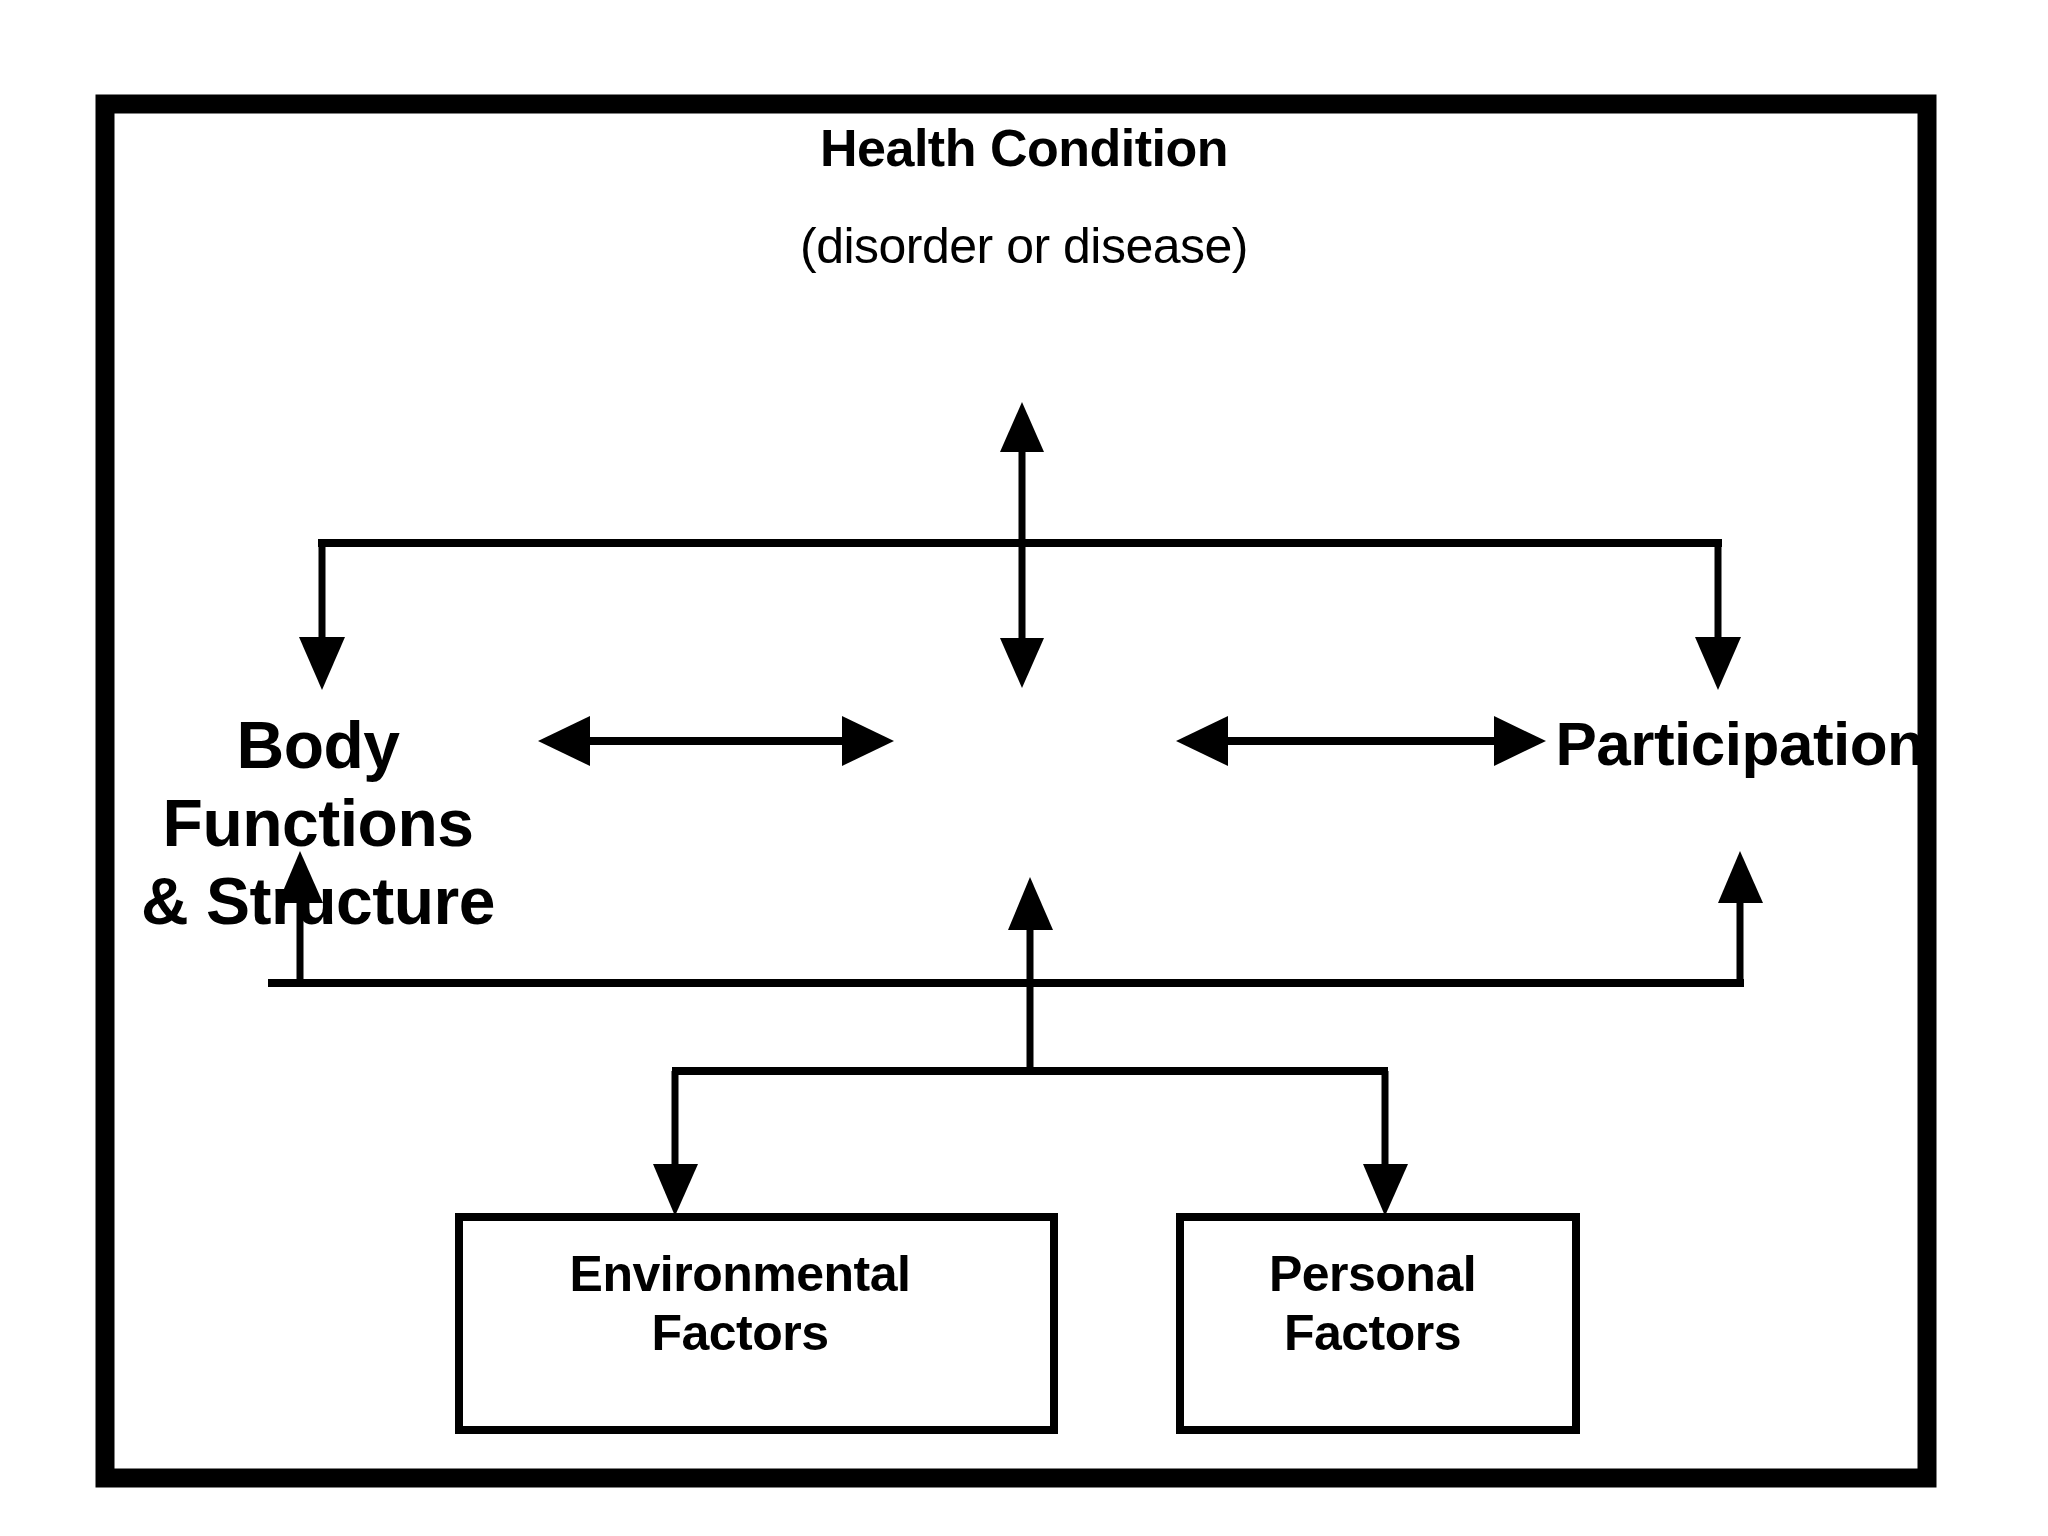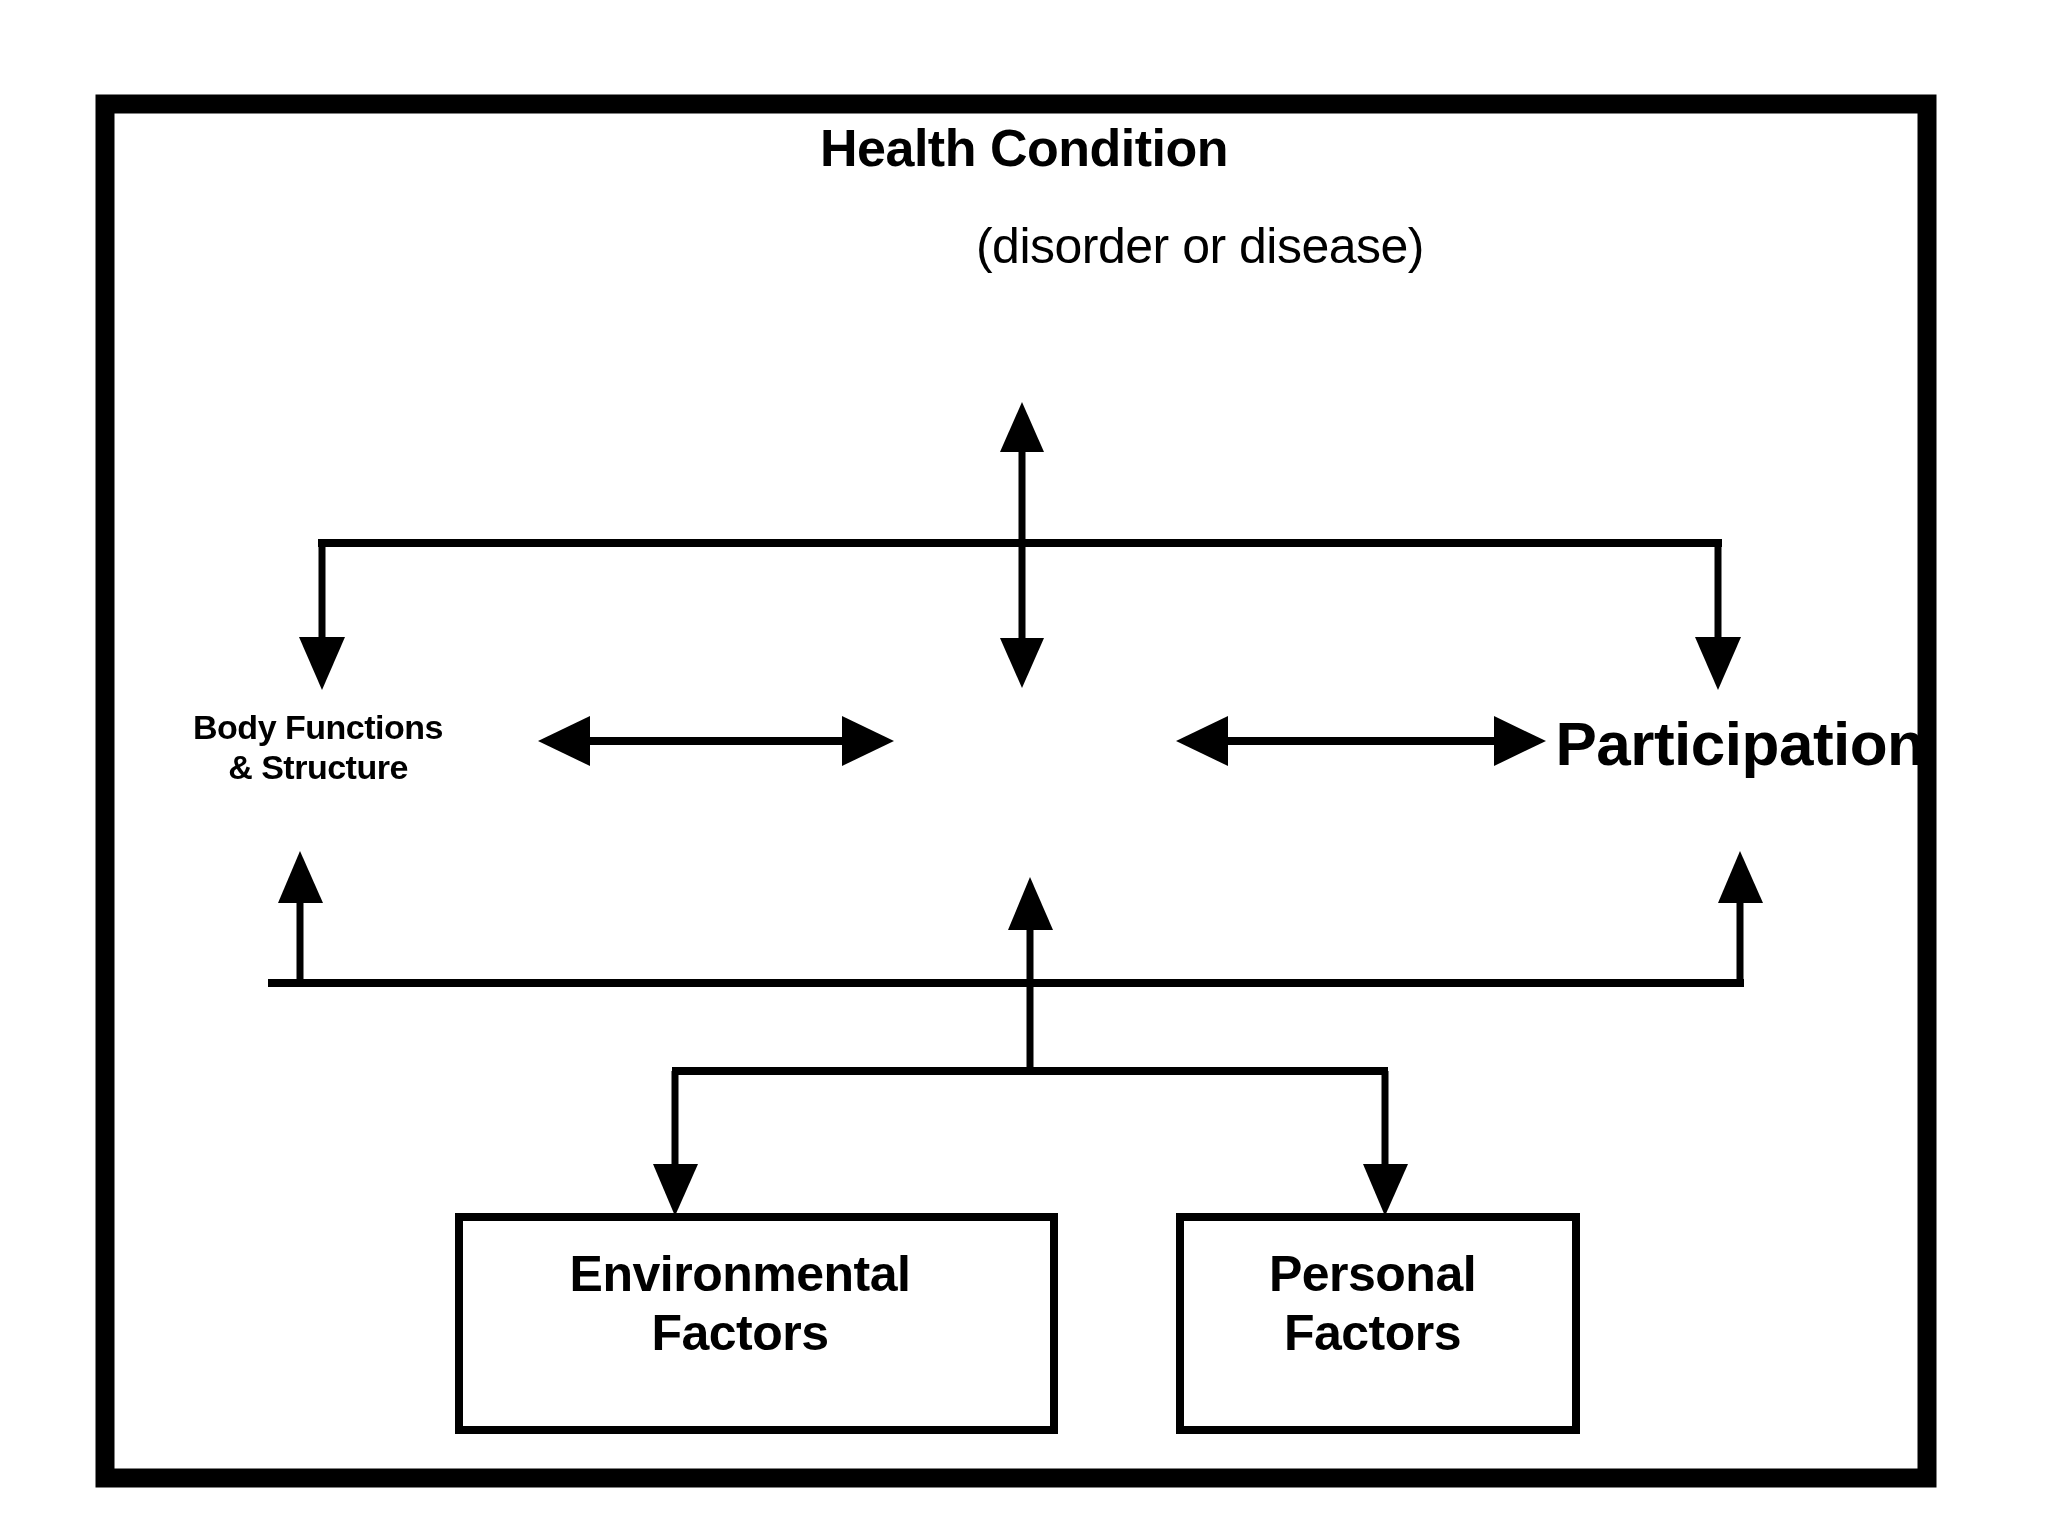--- a/index.html
+++ b/index.html
@@ -49,41 +49,40 @@
     font-family: "Liberation Sans", sans-serif;
     line-height: 1.18;
     white-space: pre-line;
     user-select: none;
   }
   .label-bold {
     font-weight: bold;
   }
   .label-regular {
     font-weight: normal;
-    text-align: right;
   }
   #health-title {
     left: 624px;
     top: 118px;
     width: 800px;
     font-size: 52px;
     letter-spacing: -0.5px;
   }
   #health-subtitle {
     left: 624px;
     top: 217px;
     width: 800px;
     font-size: 50px;
     letter-spacing: -0.5px;
   }
   #body-label {
     left: 108px;
     top: 707px;
     width: 420px;
-    font-size: 34px;
+    font-size: 66px;
     letter-spacing: -0.5px;
   }
   #activity-label {
     left: 872px;
     top: 707px;
     width: 300px;
     font-size: 50px;
     letter-spacing: -0.5px;
   }
   #participation-label {

